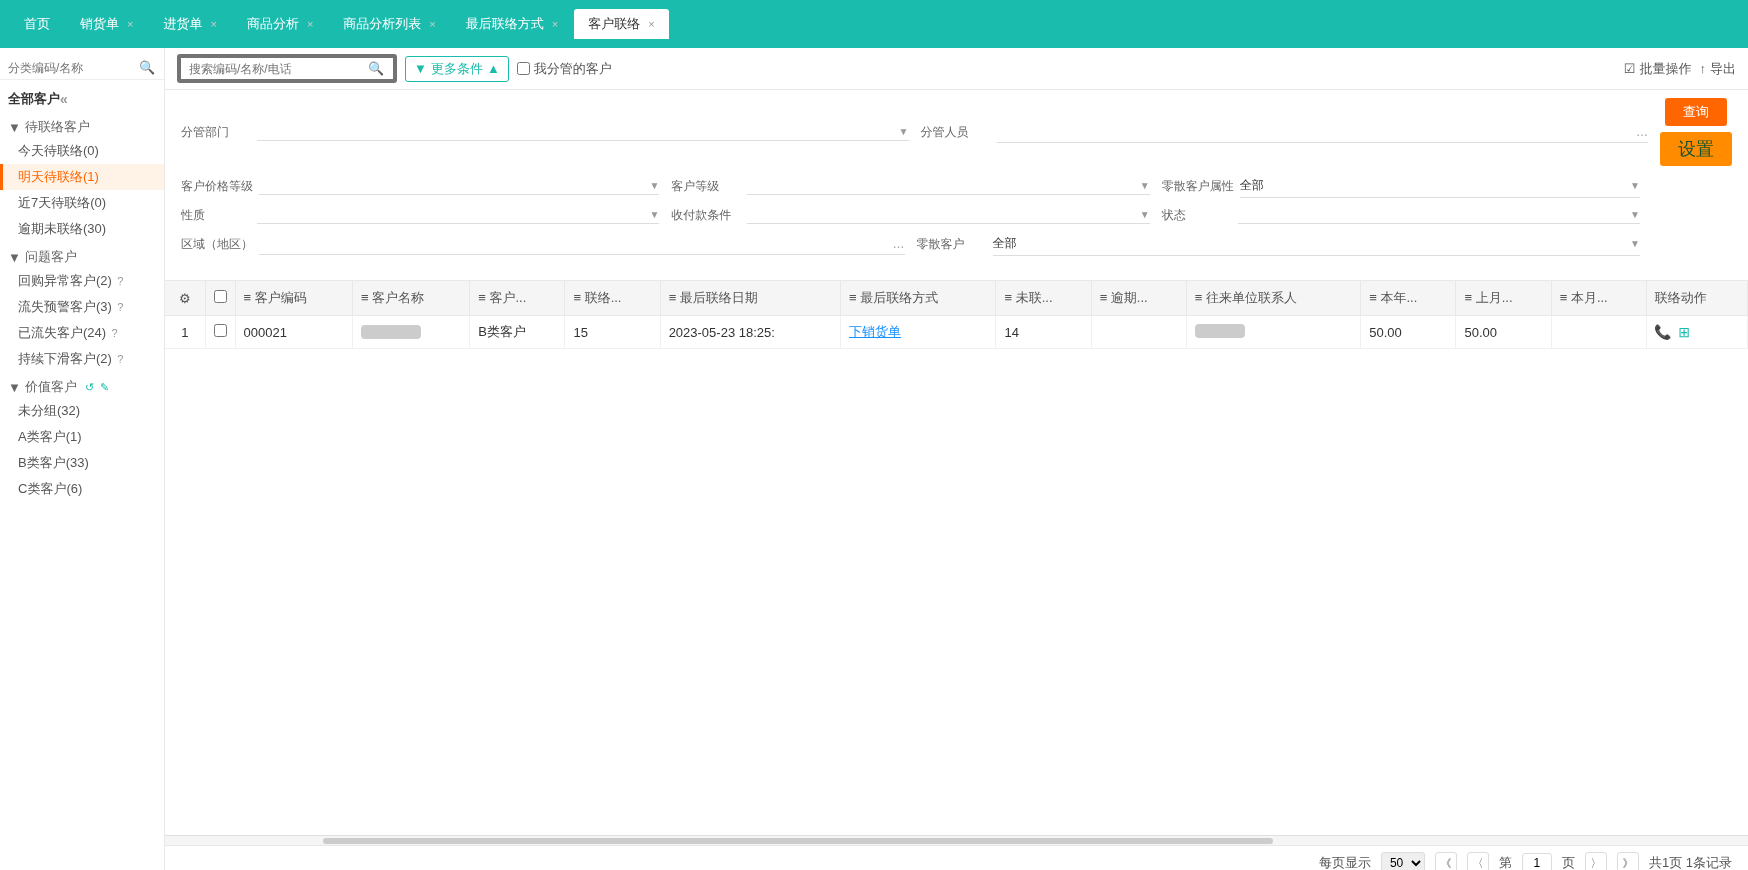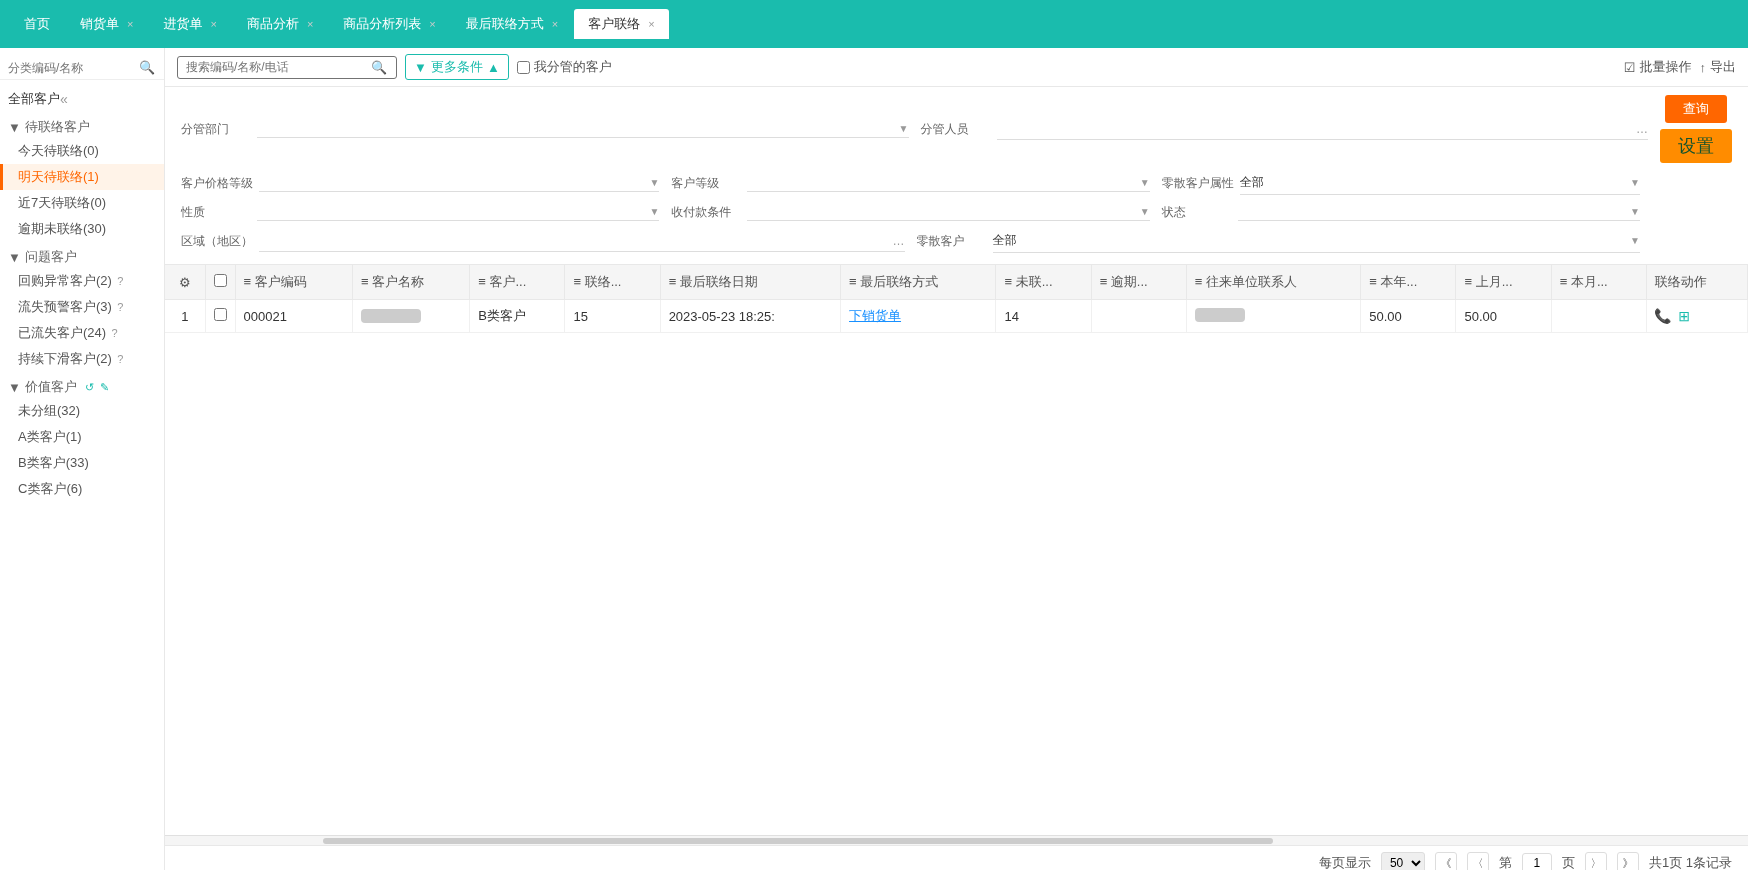--- a/index.html
+++ b/index.html
@@ -57,21 +57,21 @@
       outline: none;
       font-size: 12px;
       color: #a16207;
       width: 100%;
     }
     .sidebar-section-title {
       display: flex;
       align-items: center;
       justify-content: flex-start;
       padding: 4px 8px;
-      font-weight: normal;
+      font-weight: bold;
       font-size: 13px;
       color: #333;
       cursor: pointer;
     }
     .sidebar-group-label {
       font-size: 12px;
       color: #666;
       padding: 6px 8px 2px 8px;
       display: flex;
       align-items: center;
@@ -99,21 +99,21 @@
       background: #fff;
       padding: 6px 12px;
       display: flex;
       align-items: center;
       gap: 8px;
       border-bottom: 1px solid #e8e8e8;
     }
     .search-input-wrap {
       display: flex;
       align-items: center;
-      border: 1px solid #737373;
+      border: 4px solid #737373;
       border-radius: 3px;
       padding: 3px 8px;
       width: 220px;
       gap: 4px;
     }
     .search-input-wrap input {
       border: none;
       outline: none;
       font-size: 12px;
       color: #666;
@@ -158,21 +158,21 @@
       background: #fff;
       padding: 8px 16px;
       border-bottom: 1px solid #e8e8e8;
     }
     .filter-row {
       display: flex;
       align-items: center;
       gap: 12px;
       margin-bottom: 8px;
     }
-    .filter-row:last-child { margin-bottom: 3px; }
+    .filter-row:last-child { margin-bottom: 16px; }
     .filter-item {
       display: flex;
       align-items: center;
       gap: 6px;
       flex: 1;
     }
     .filter-label {
       font-size: 12px;
       color: #666;
       white-space: nowrap;

